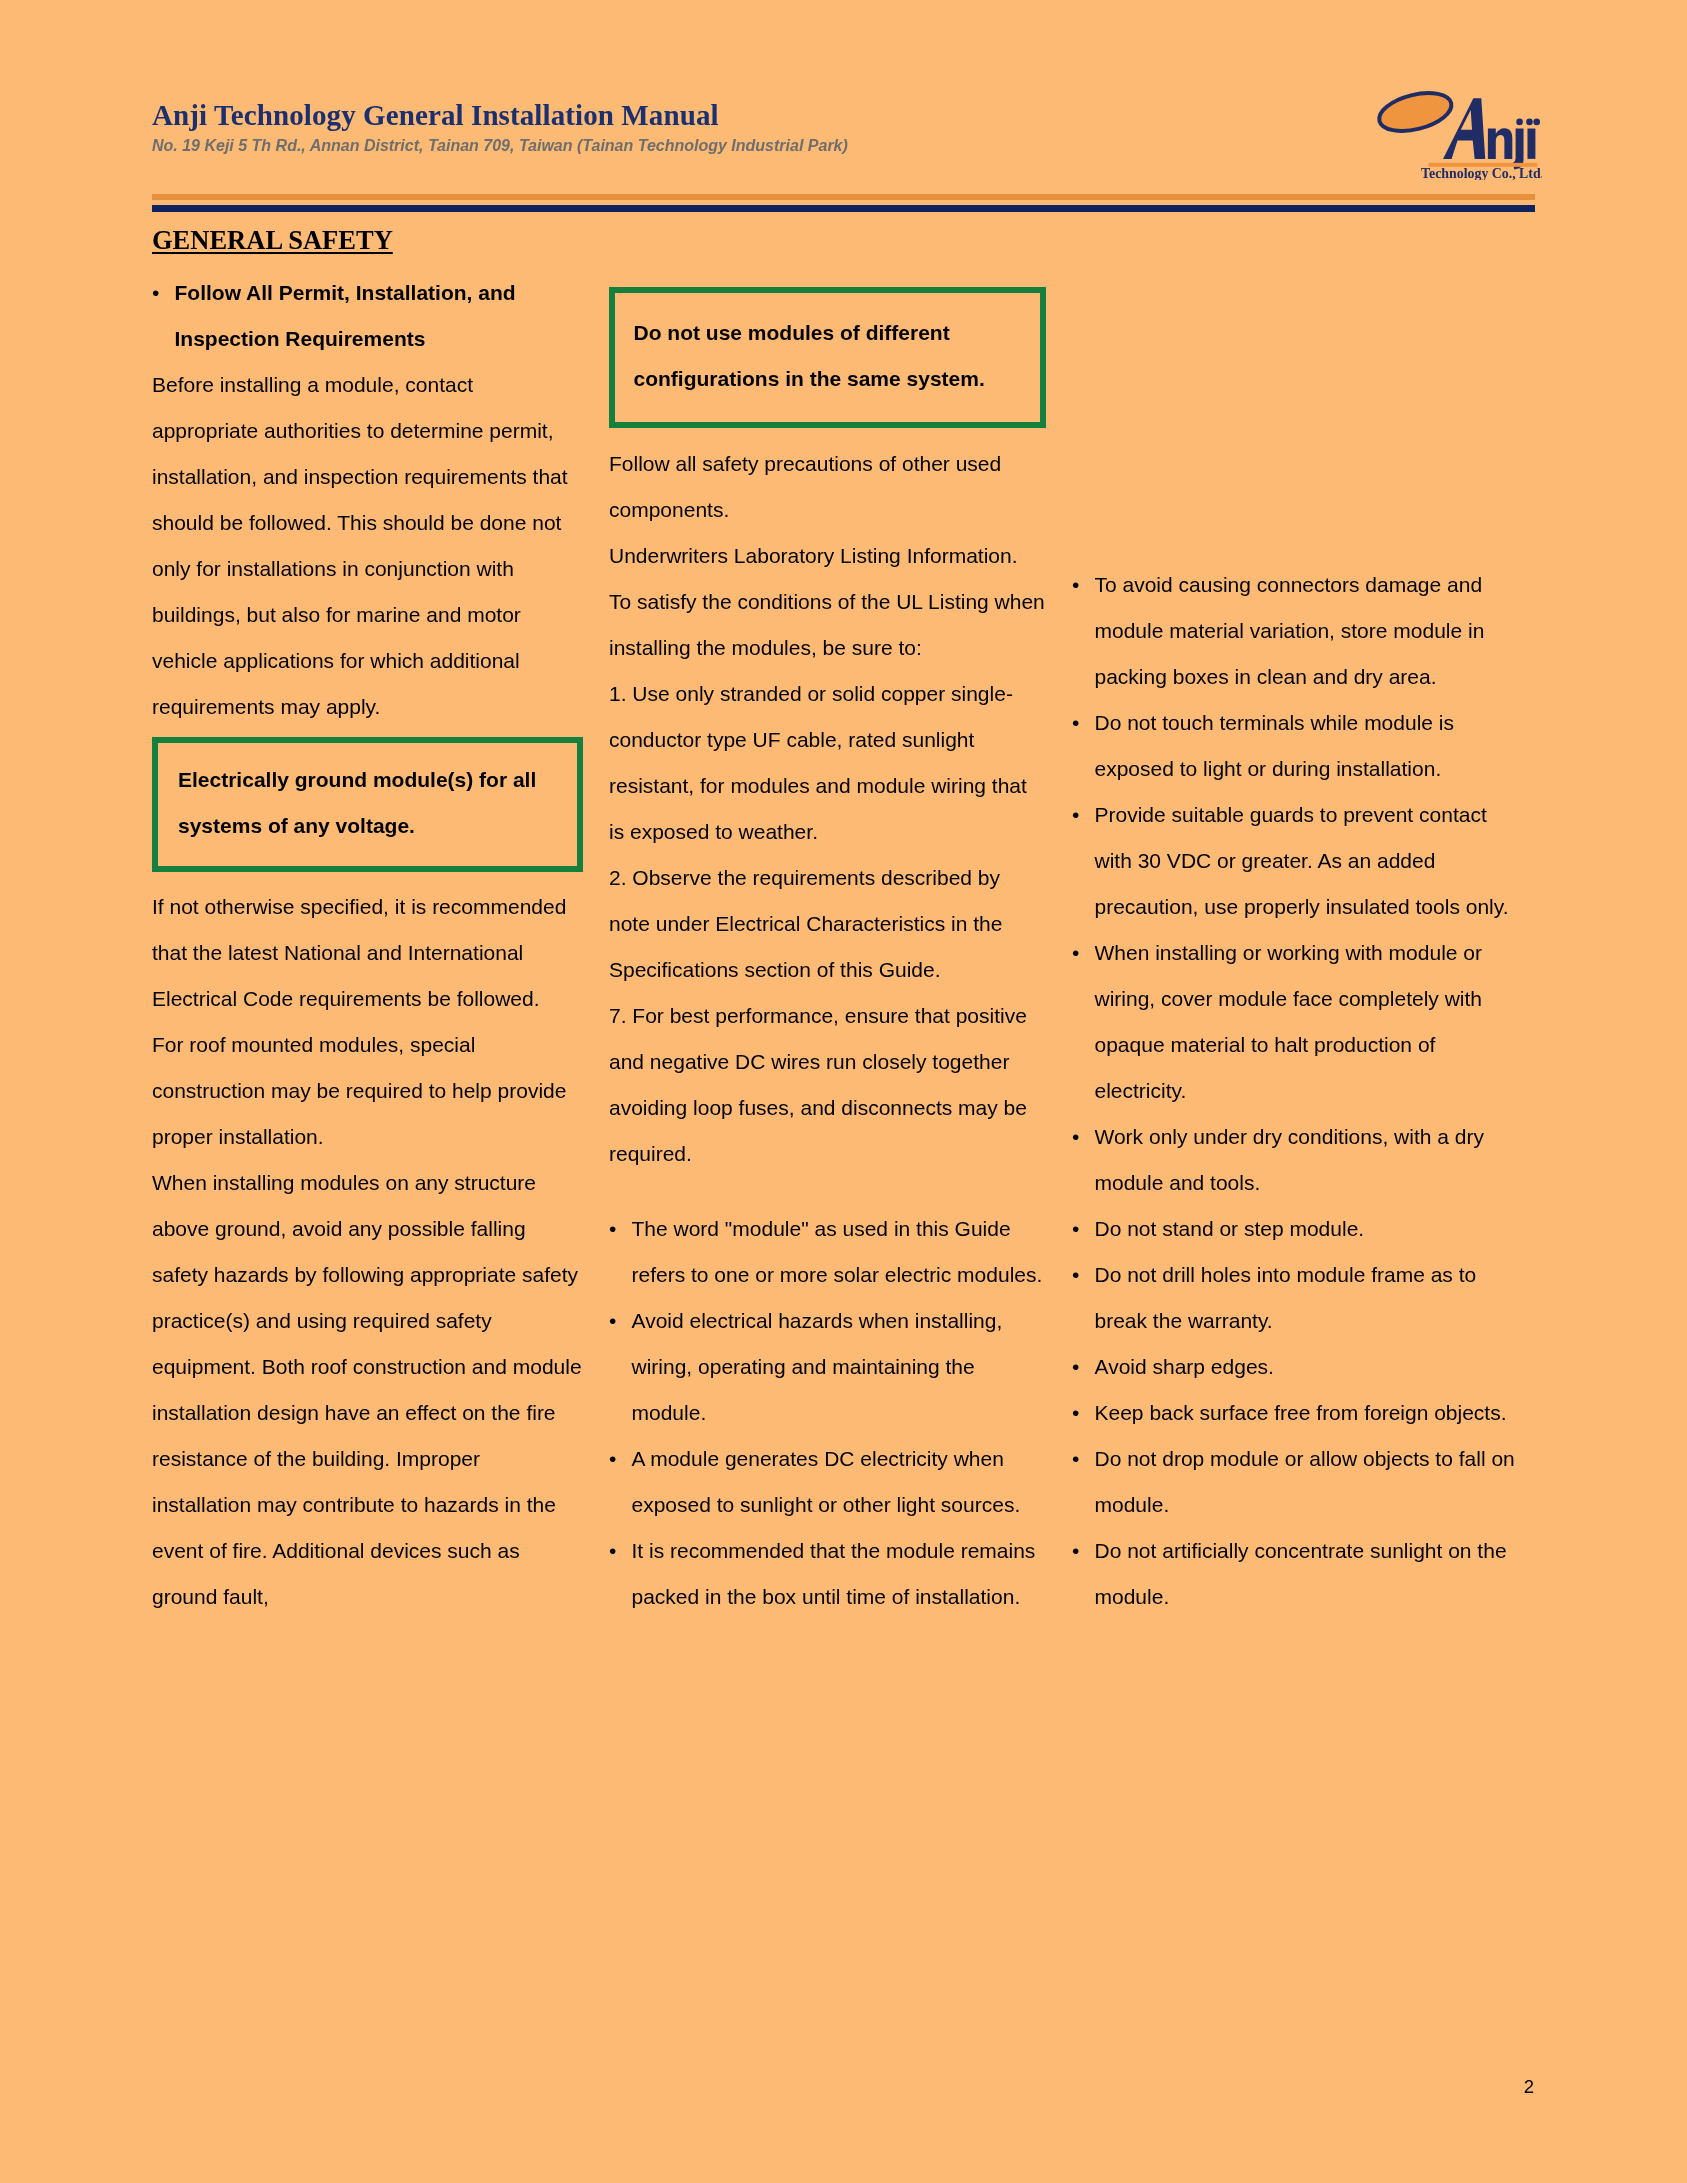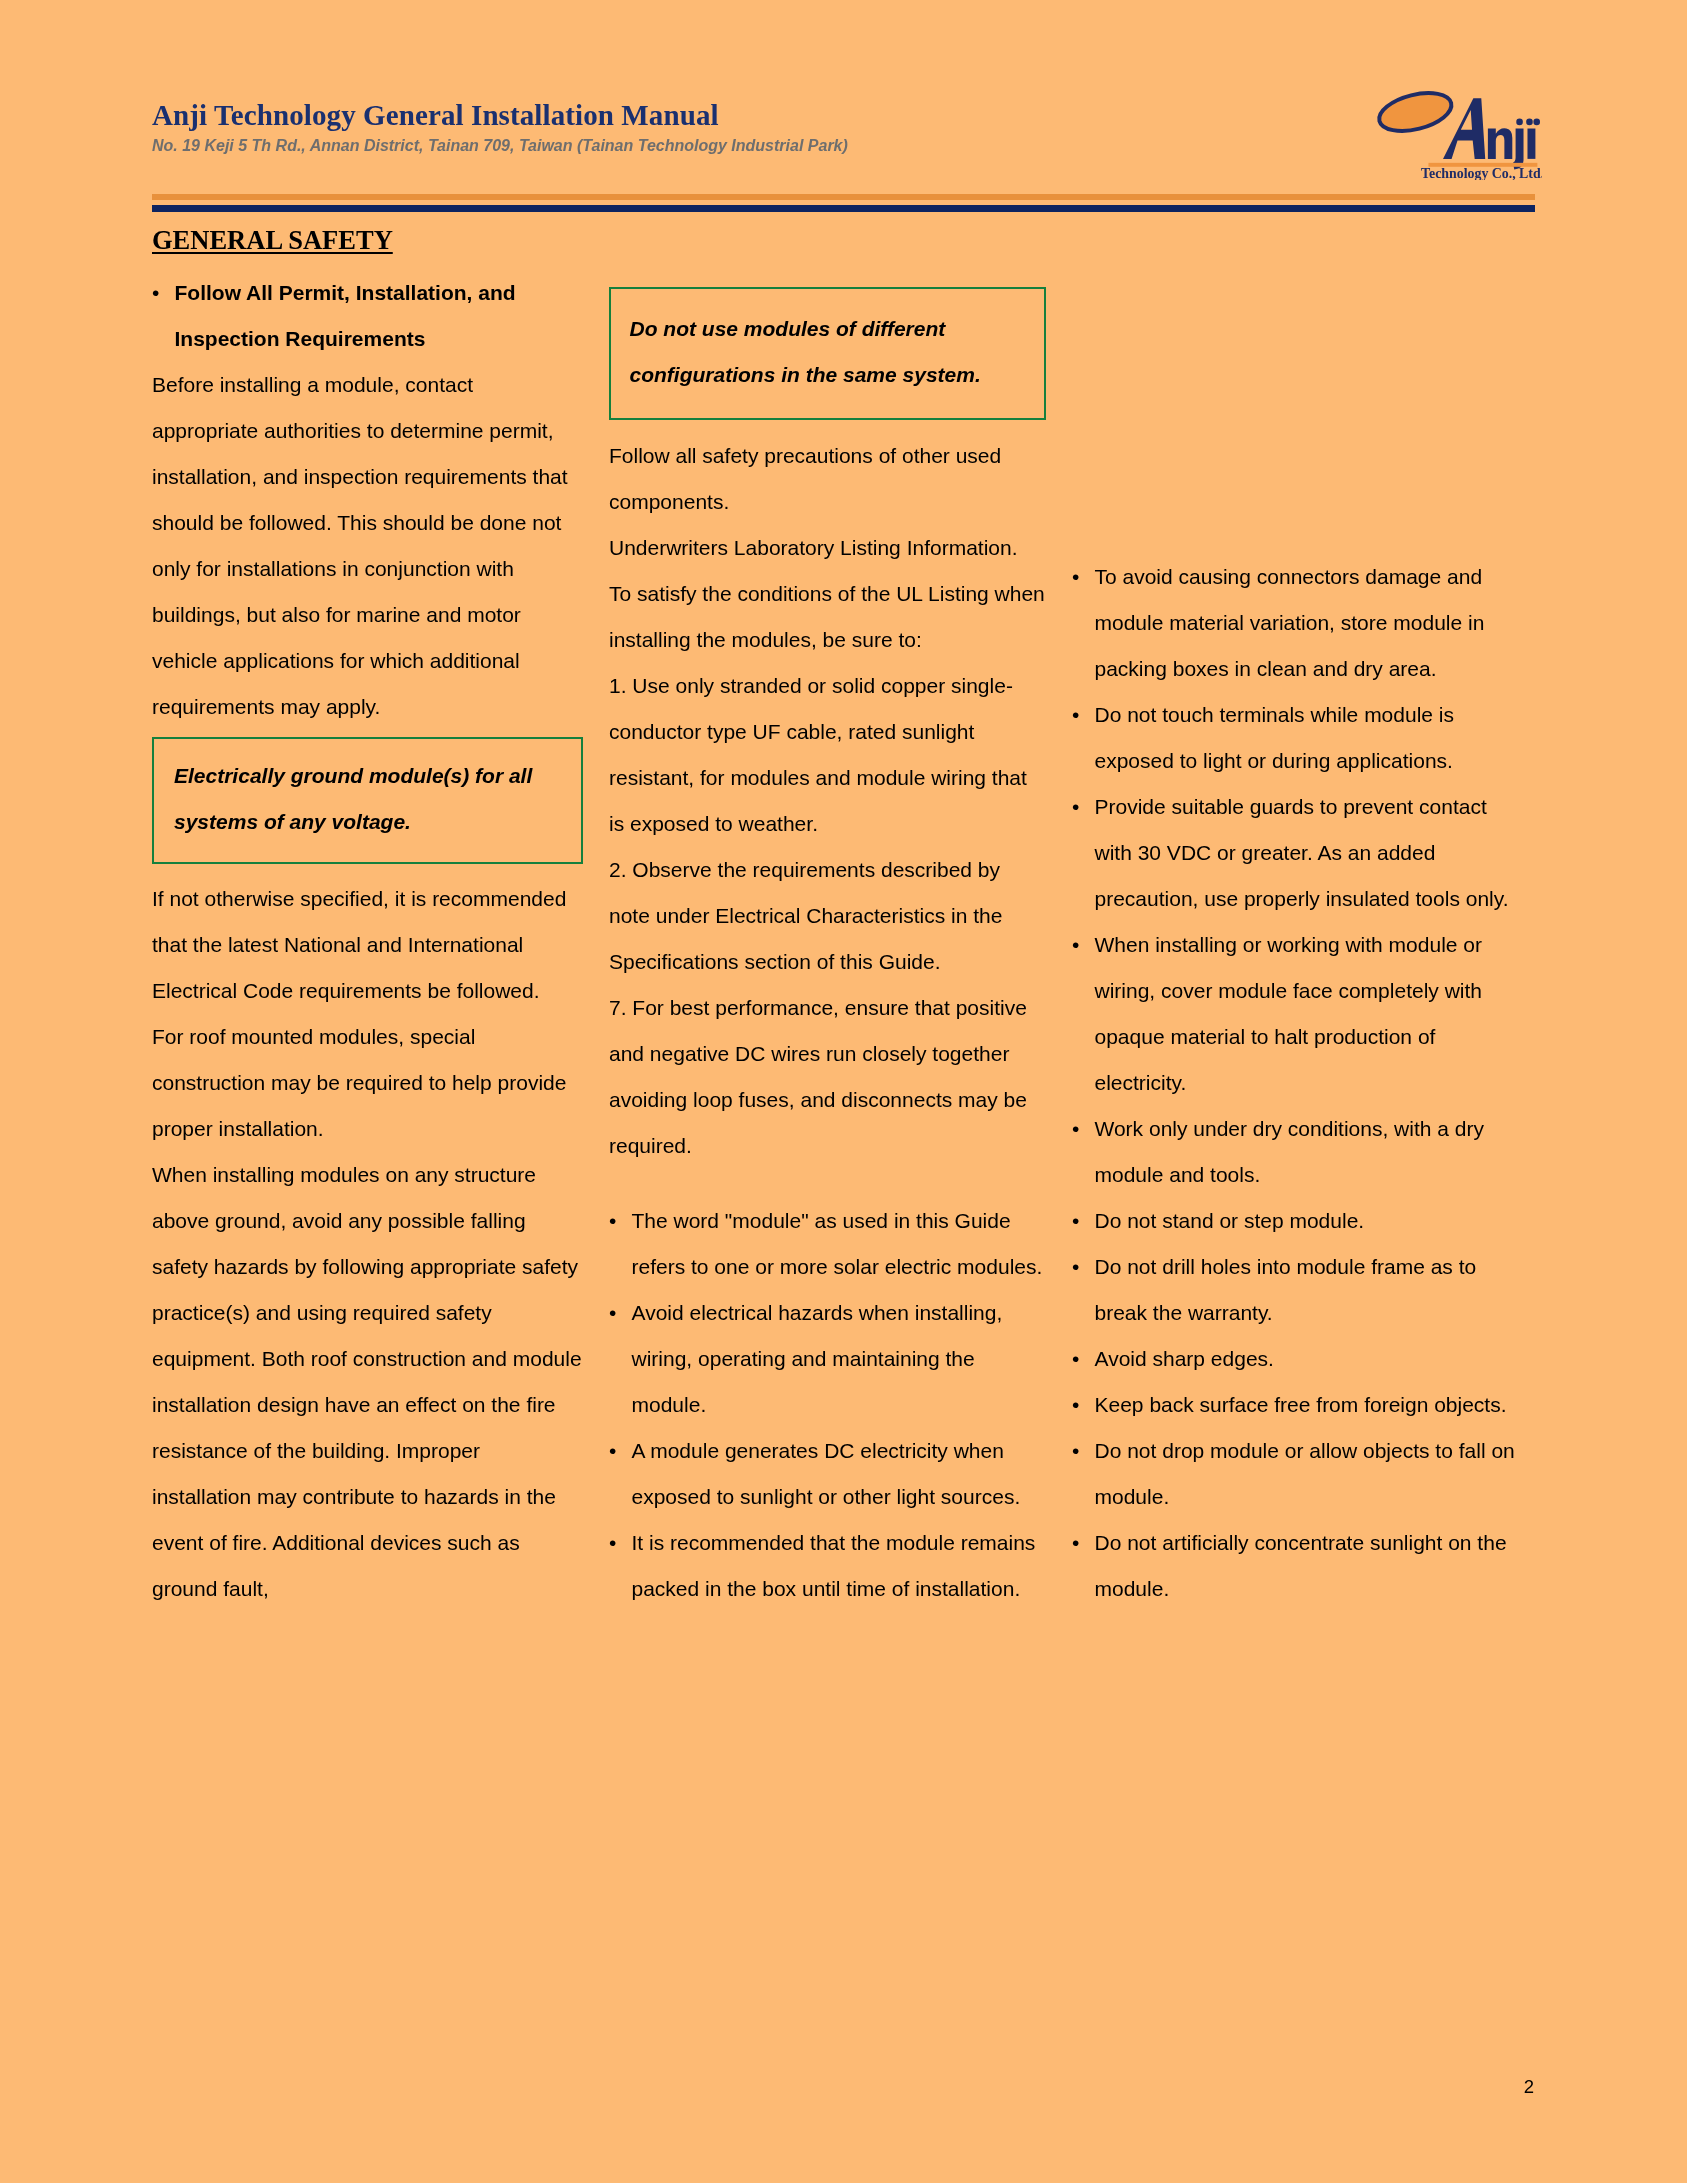--- a/index.html
+++ b/index.html
@@ -115,25 +115,24 @@
   .bullet-row .dot {
     width: 22.5px;
     flex: 0 0 22.5px;
     text-align: left;
   }
   .bullet-row .btxt { flex: 1; }
   .bullet-row.bold .btxt { font-weight: bold; }
 
   
   .callout {
-    border: 2px solid #15803d;
+    border: 6px solid #15803d;
     box-sizing: border-box;
     padding: 14.6px 20px 17px 20px;
     margin: 6.6px 0 12px 0;
-    font-style: italic;
   }
   .callout p {
     margin: 0;
     font-size: 21px;
     font-weight: bold;
     line-height: 46px;
   }
   .callout.mid { margin: 0 0 13.2px 0; padding: 17px 20px 20px 18.5px; }
   .gap-md { height: 29px; }
 
@@ -239,21 +238,21 @@
       </div>
     </div>
 
     <div class="col col-right">
       <div class="bullet-row">
         <span class="dot">•</span>
         <span class="btxt">To avoid causing connectors damage and module material variation, store module in packing boxes in clean and dry area.</span>
       </div>
       <div class="bullet-row">
         <span class="dot">•</span>
-        <span class="btxt">Do not touch terminals while module is exposed to light or during applications.</span>
+        <span class="btxt">Do not touch terminals while module is exposed to light or during installation.</span>
       </div>
       <div class="bullet-row">
         <span class="dot">•</span>
         <span class="btxt">Provide suitable guards to prevent contact with 30 VDC or greater. As an added precaution, use properly insulated tools only.</span>
       </div>
       <div class="bullet-row">
         <span class="dot">•</span>
         <span class="btxt">When installing or working with module or wiring, cover module face completely with opaque material to halt production of electricity.</span>
       </div>
       <div class="bullet-row">

